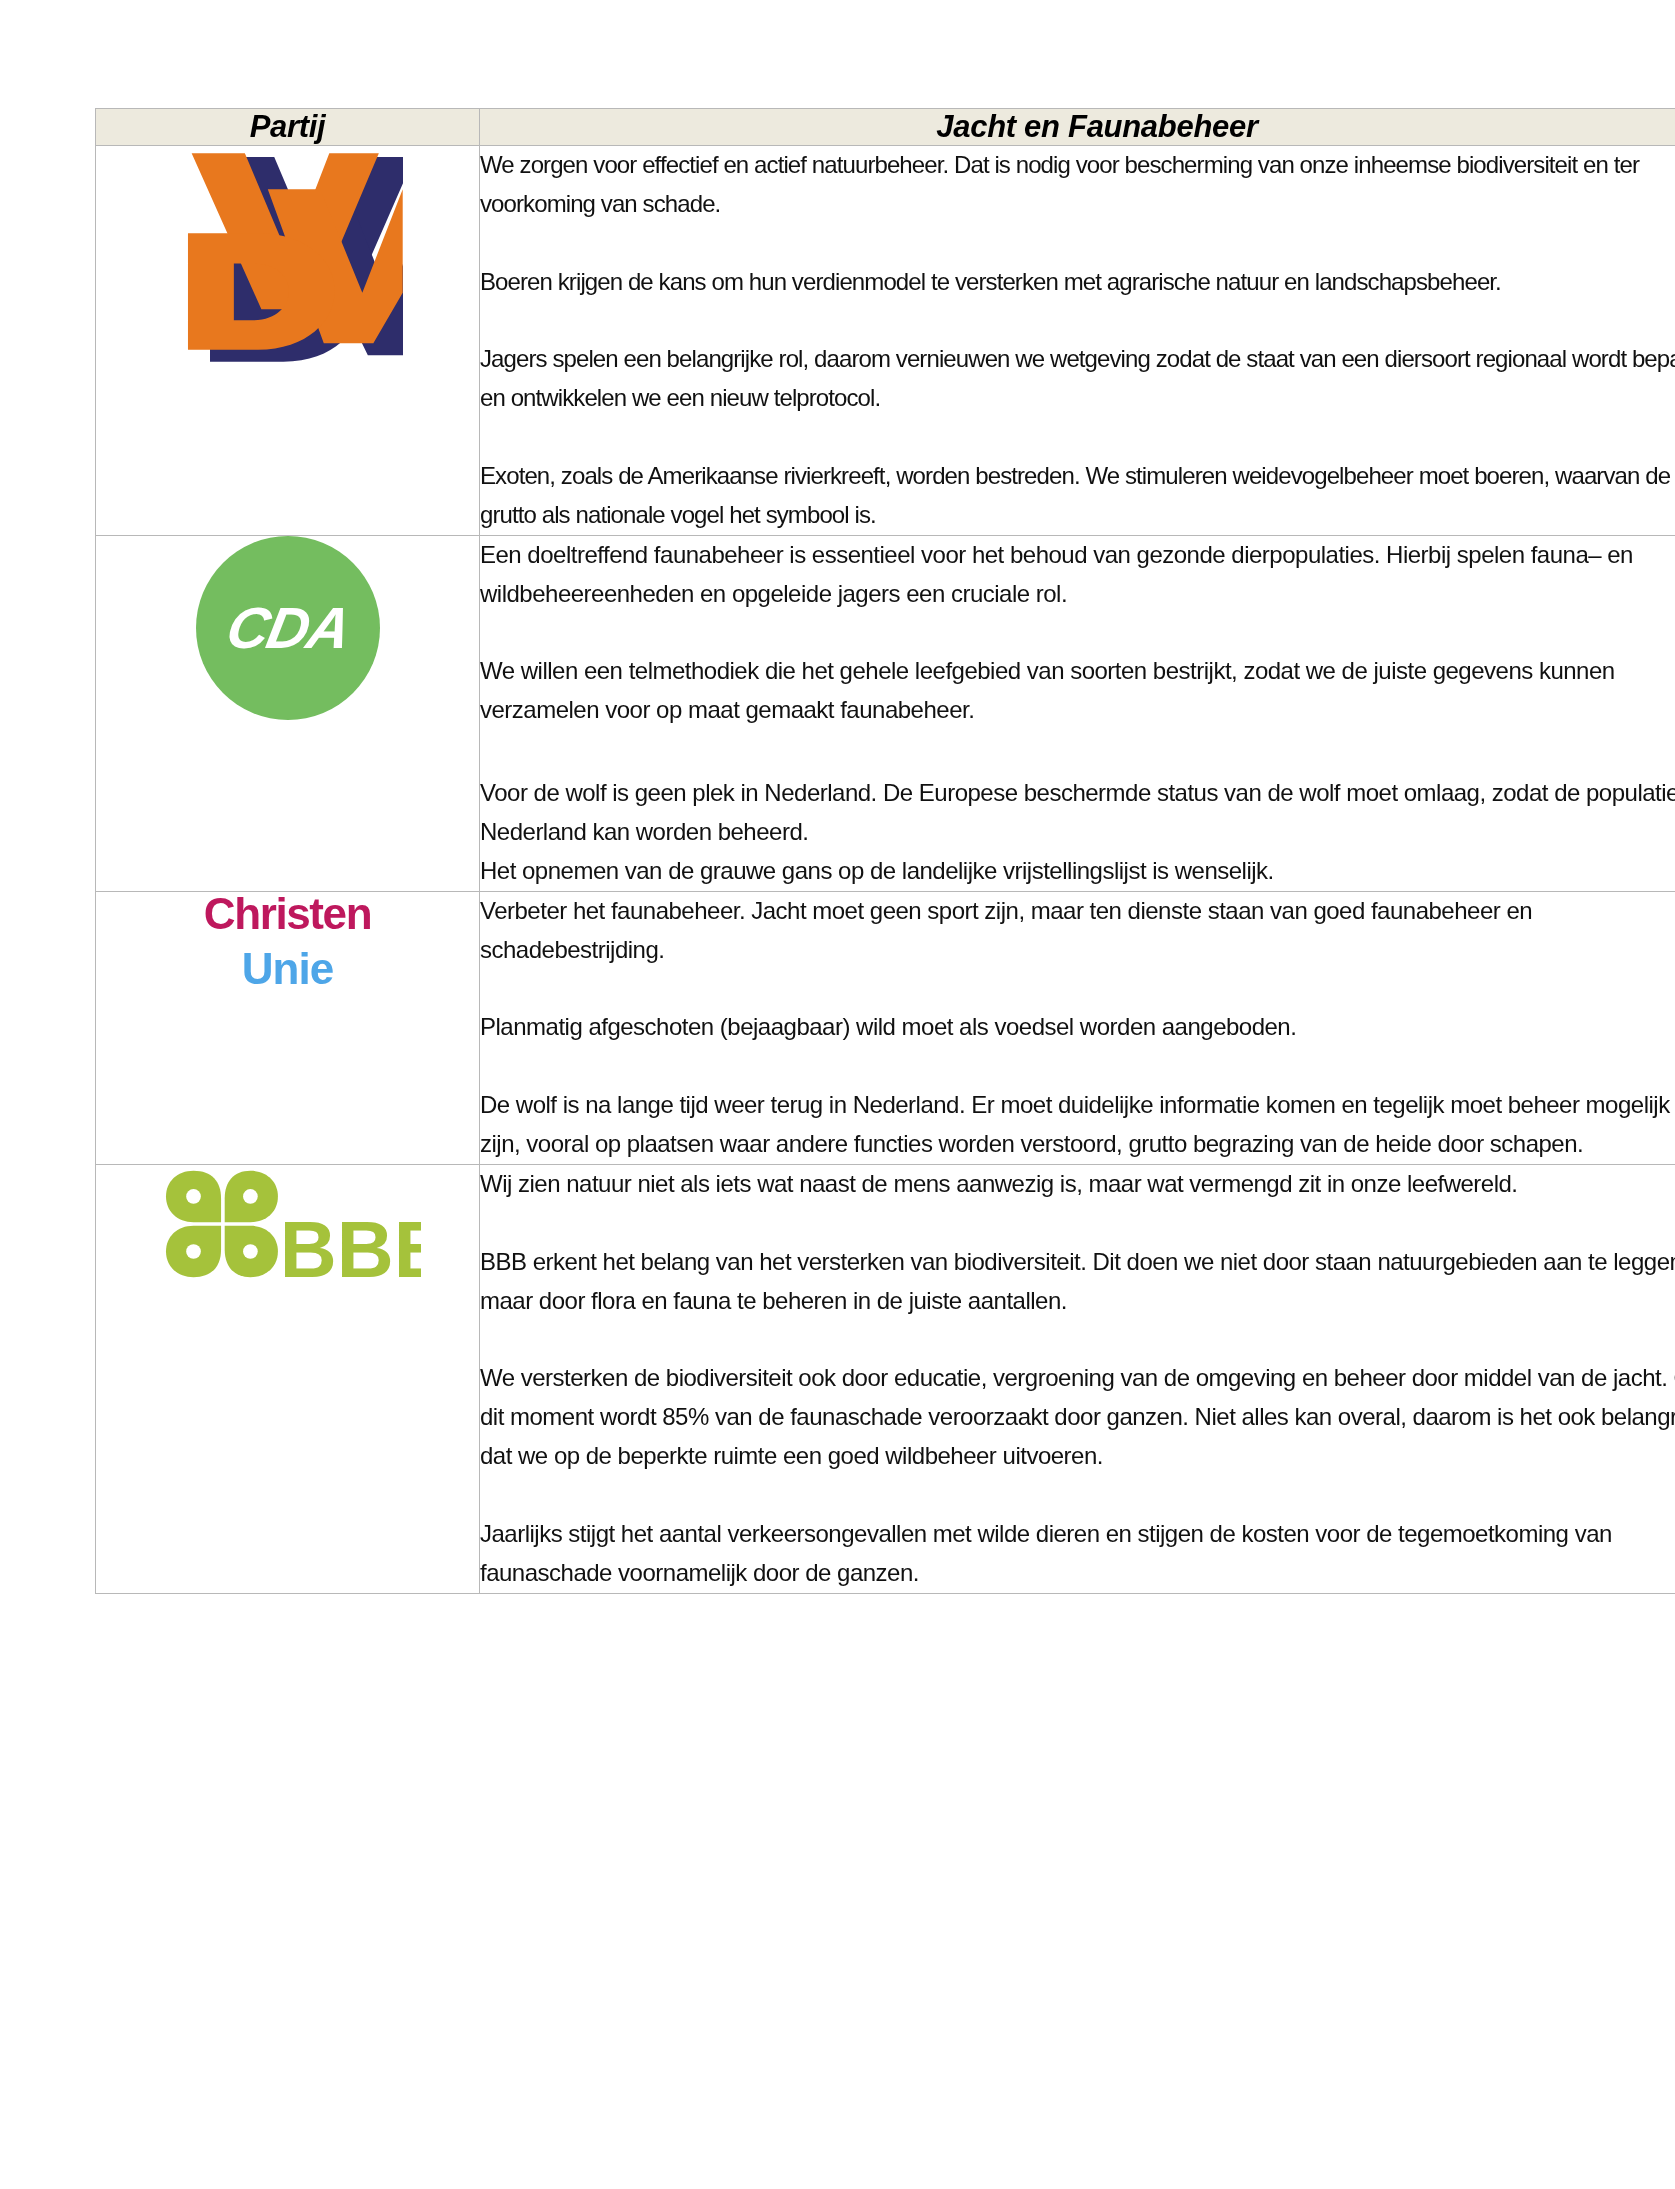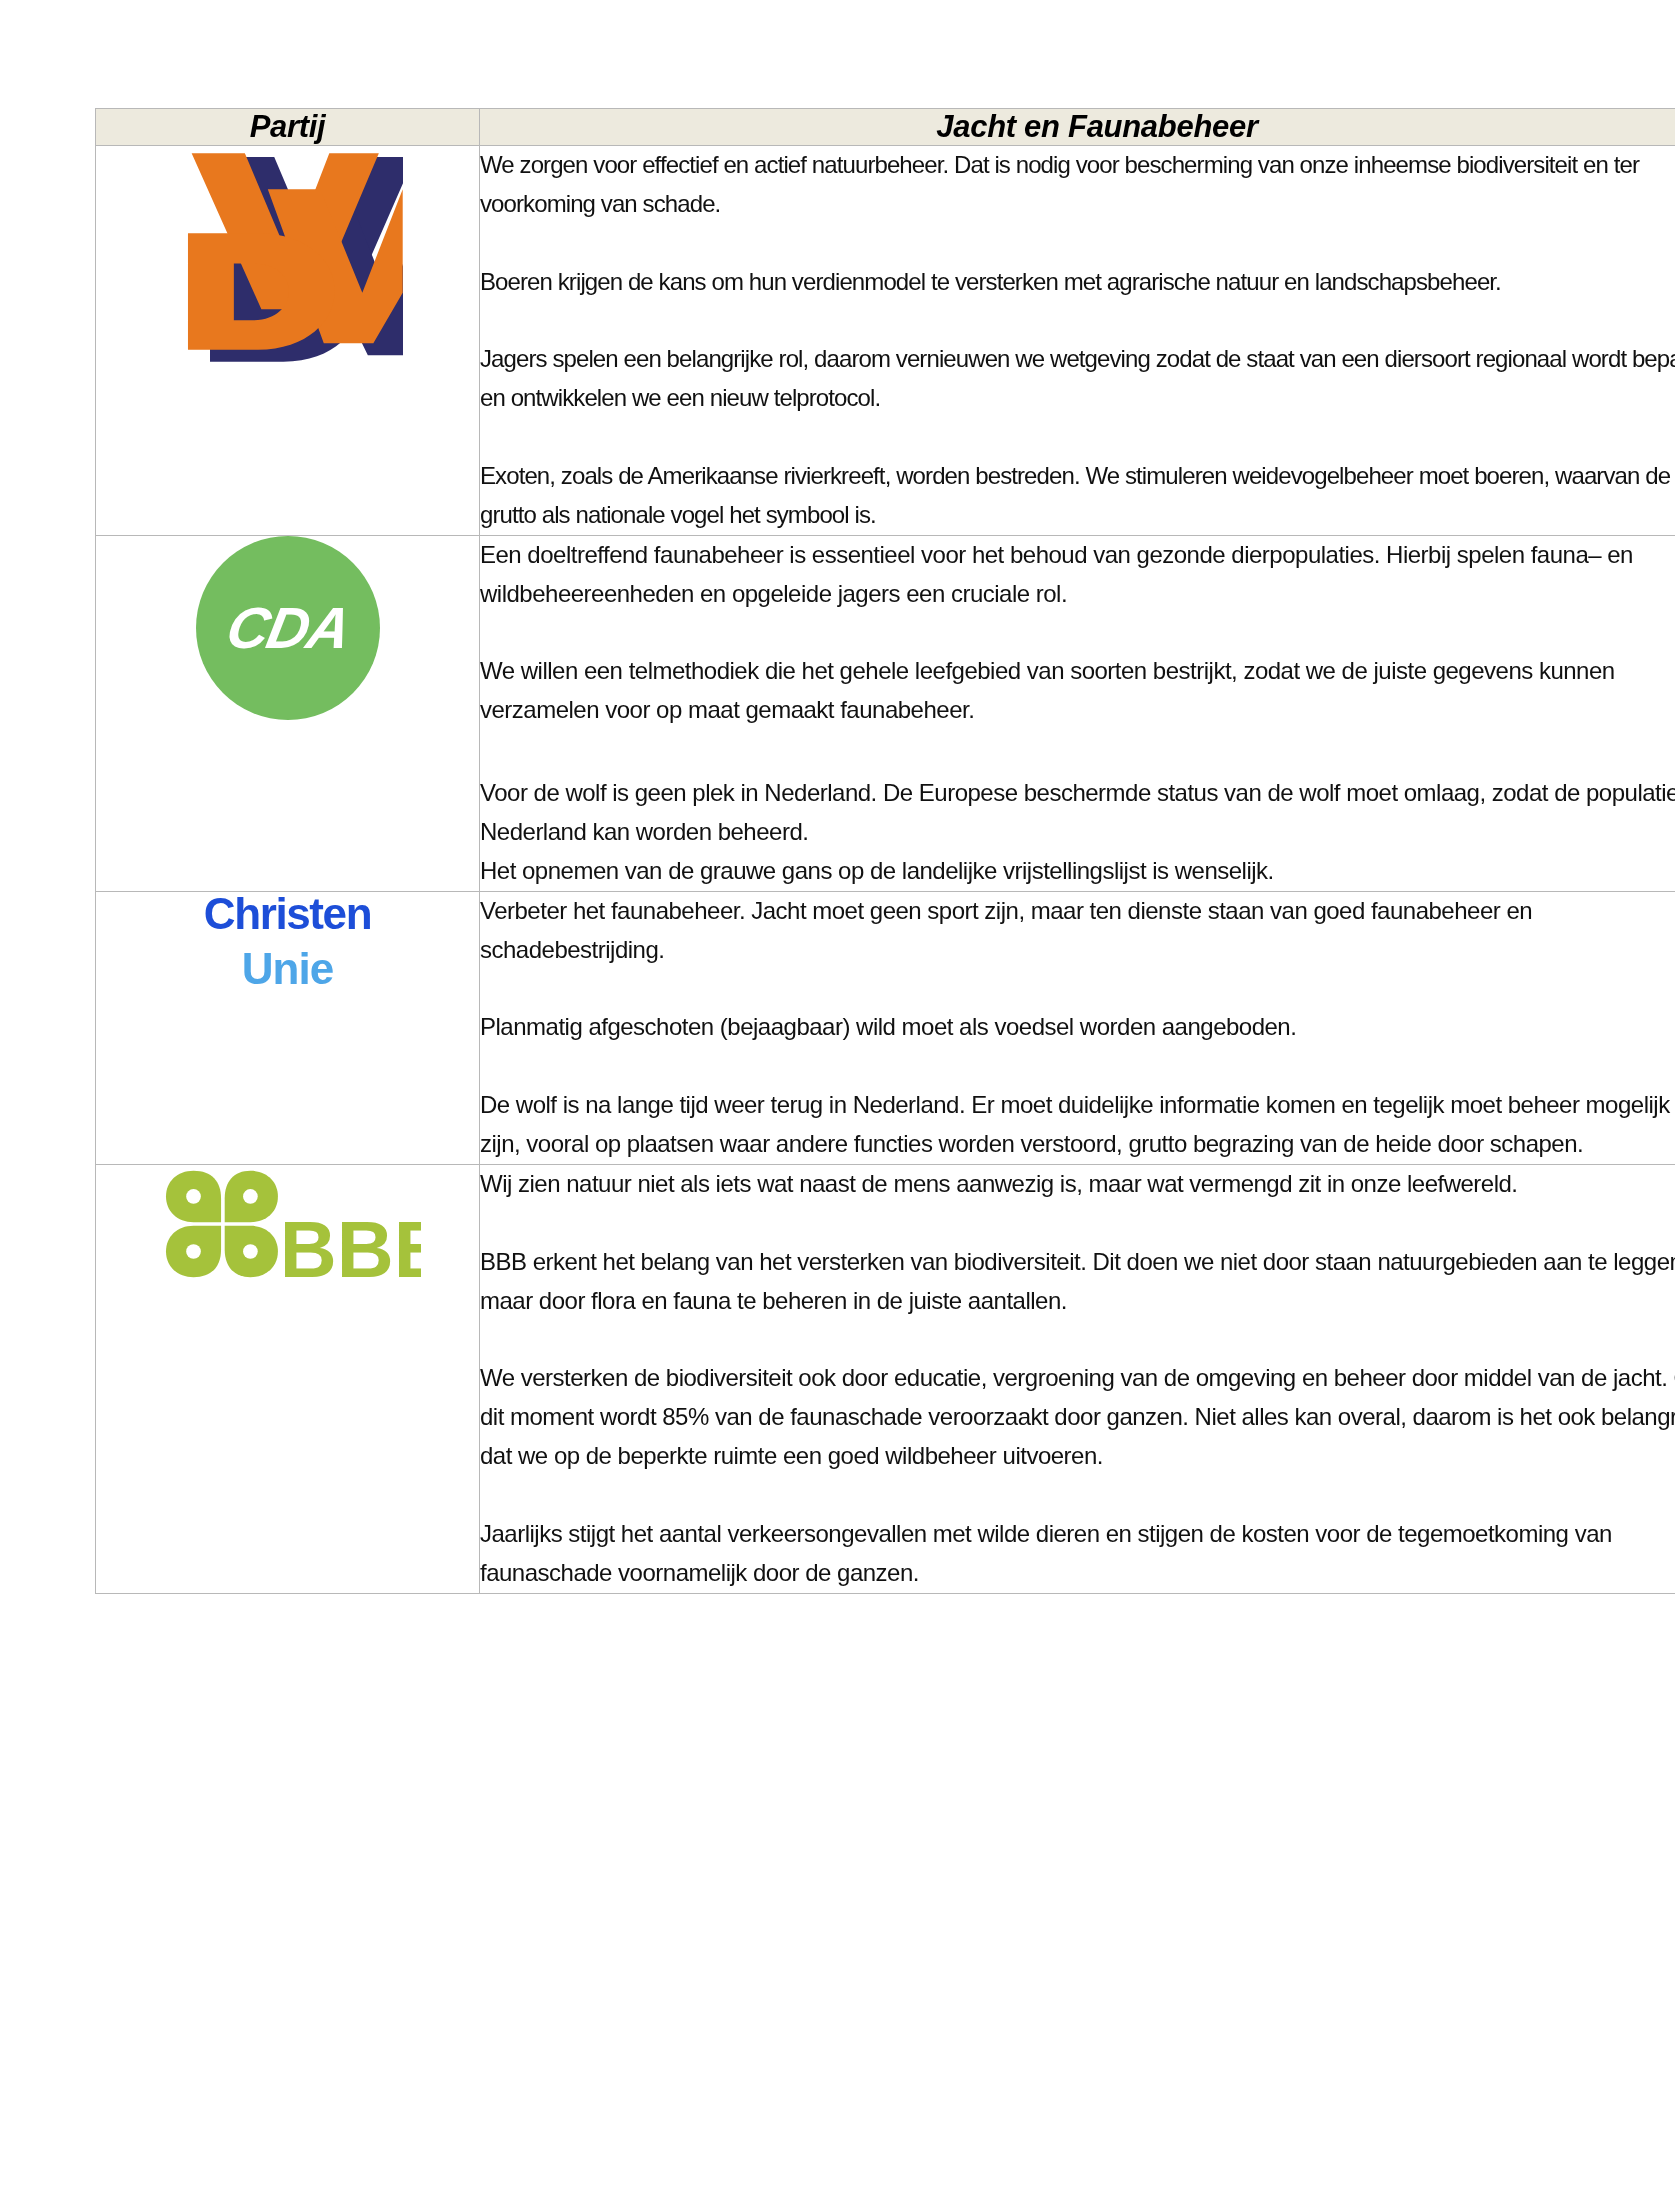--- a/index.html
+++ b/index.html
@@ -125,21 +125,21 @@
   
   .cu-logo {
     width: 257px;
     text-align: center;
     font-family: "Liberation Sans", sans-serif;
     font-weight: bold;
     line-height: 1.0;
   }
   .cu-logo .cu-christen {
     display: block;
-    color: #1d4ed8;
+    color: #be185d;
     font-size: 44px;
     letter-spacing: -1.4px;
   }
   .cu-logo .cu-unie {
     display: block;
     color: #4ea6e8;
     font-size: 44px;
     letter-spacing: -0.9px;
     margin-top: 11px;
   }

